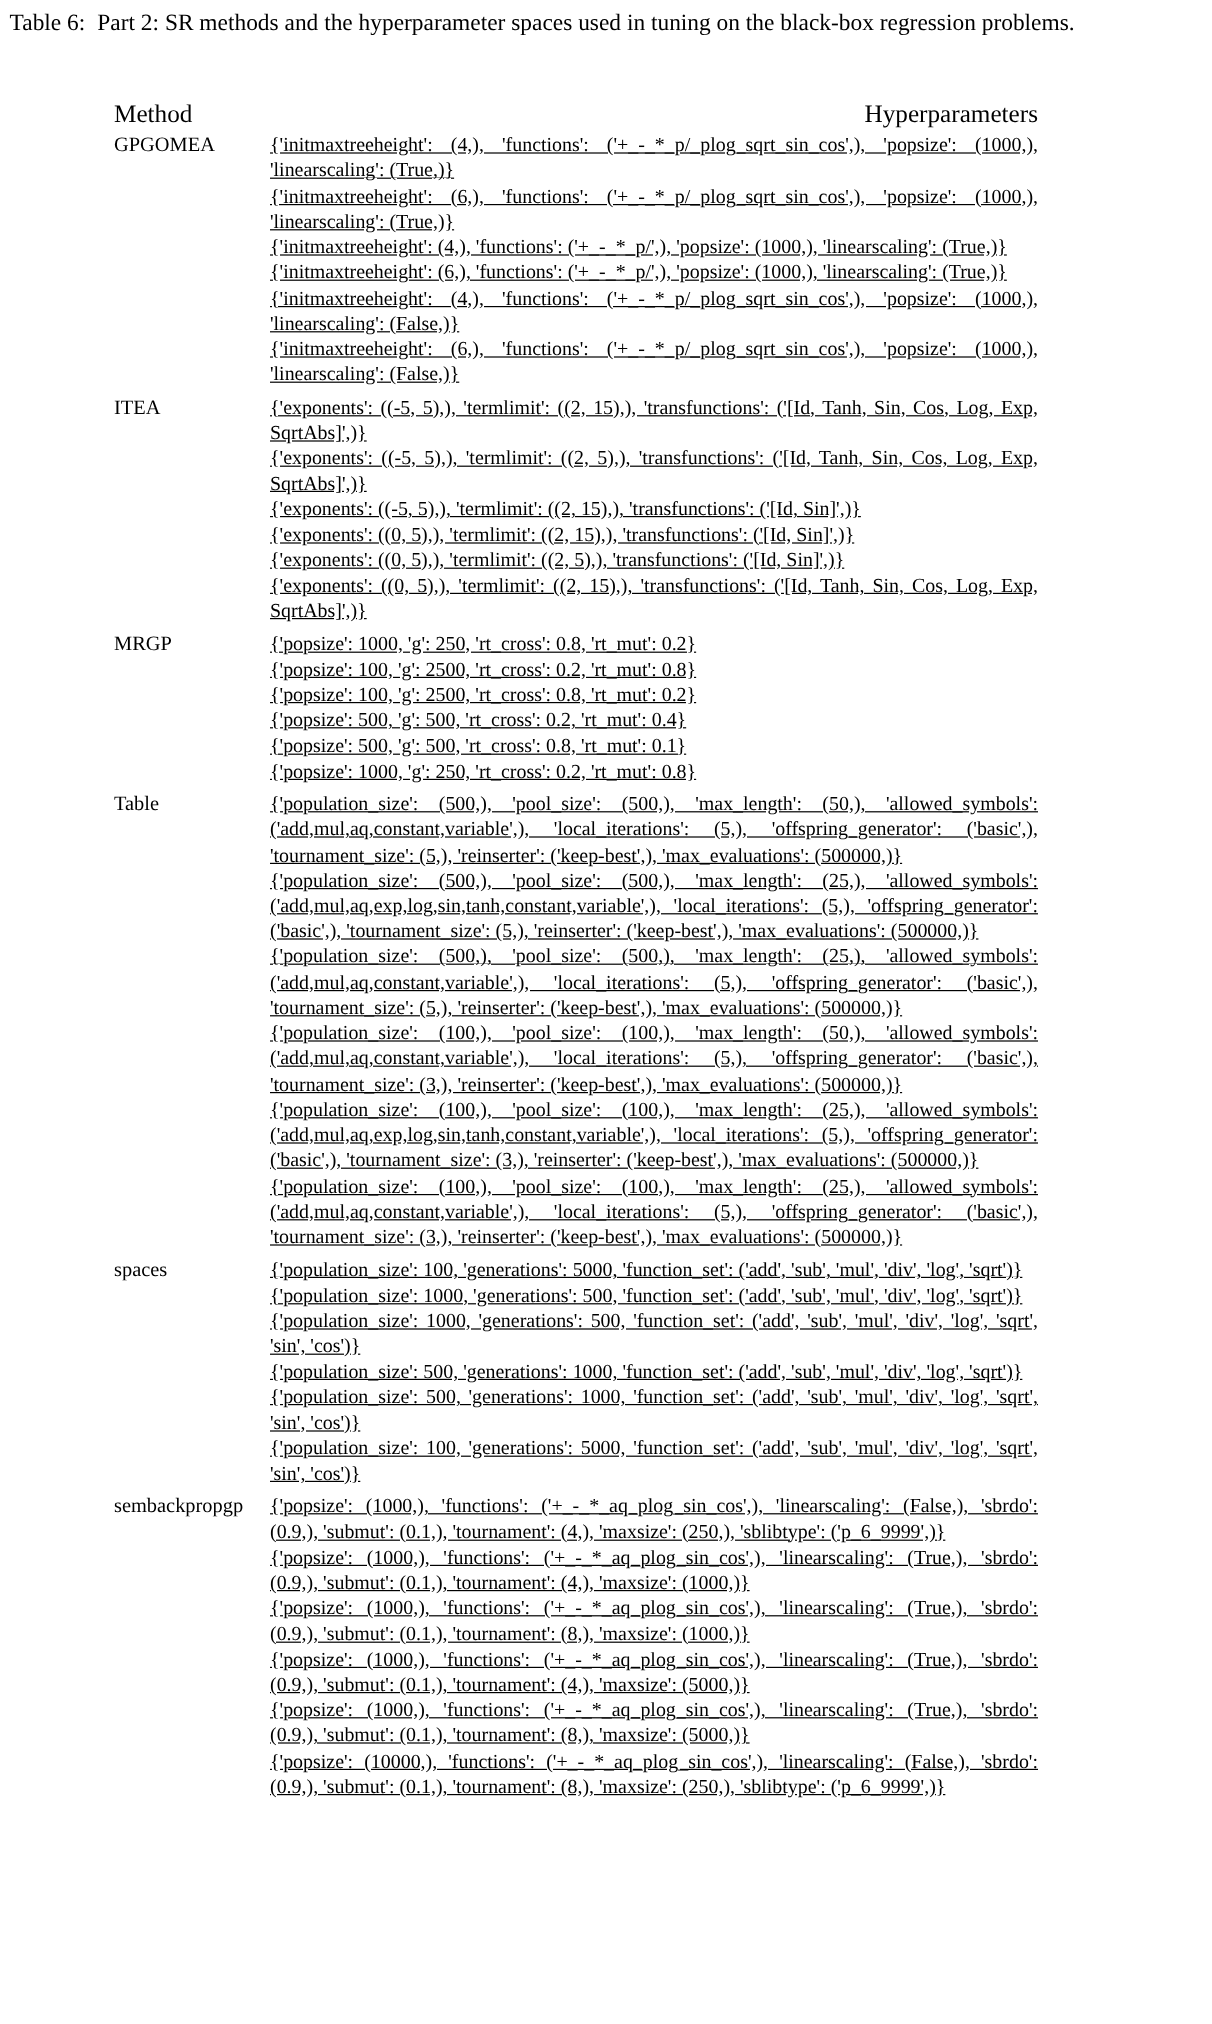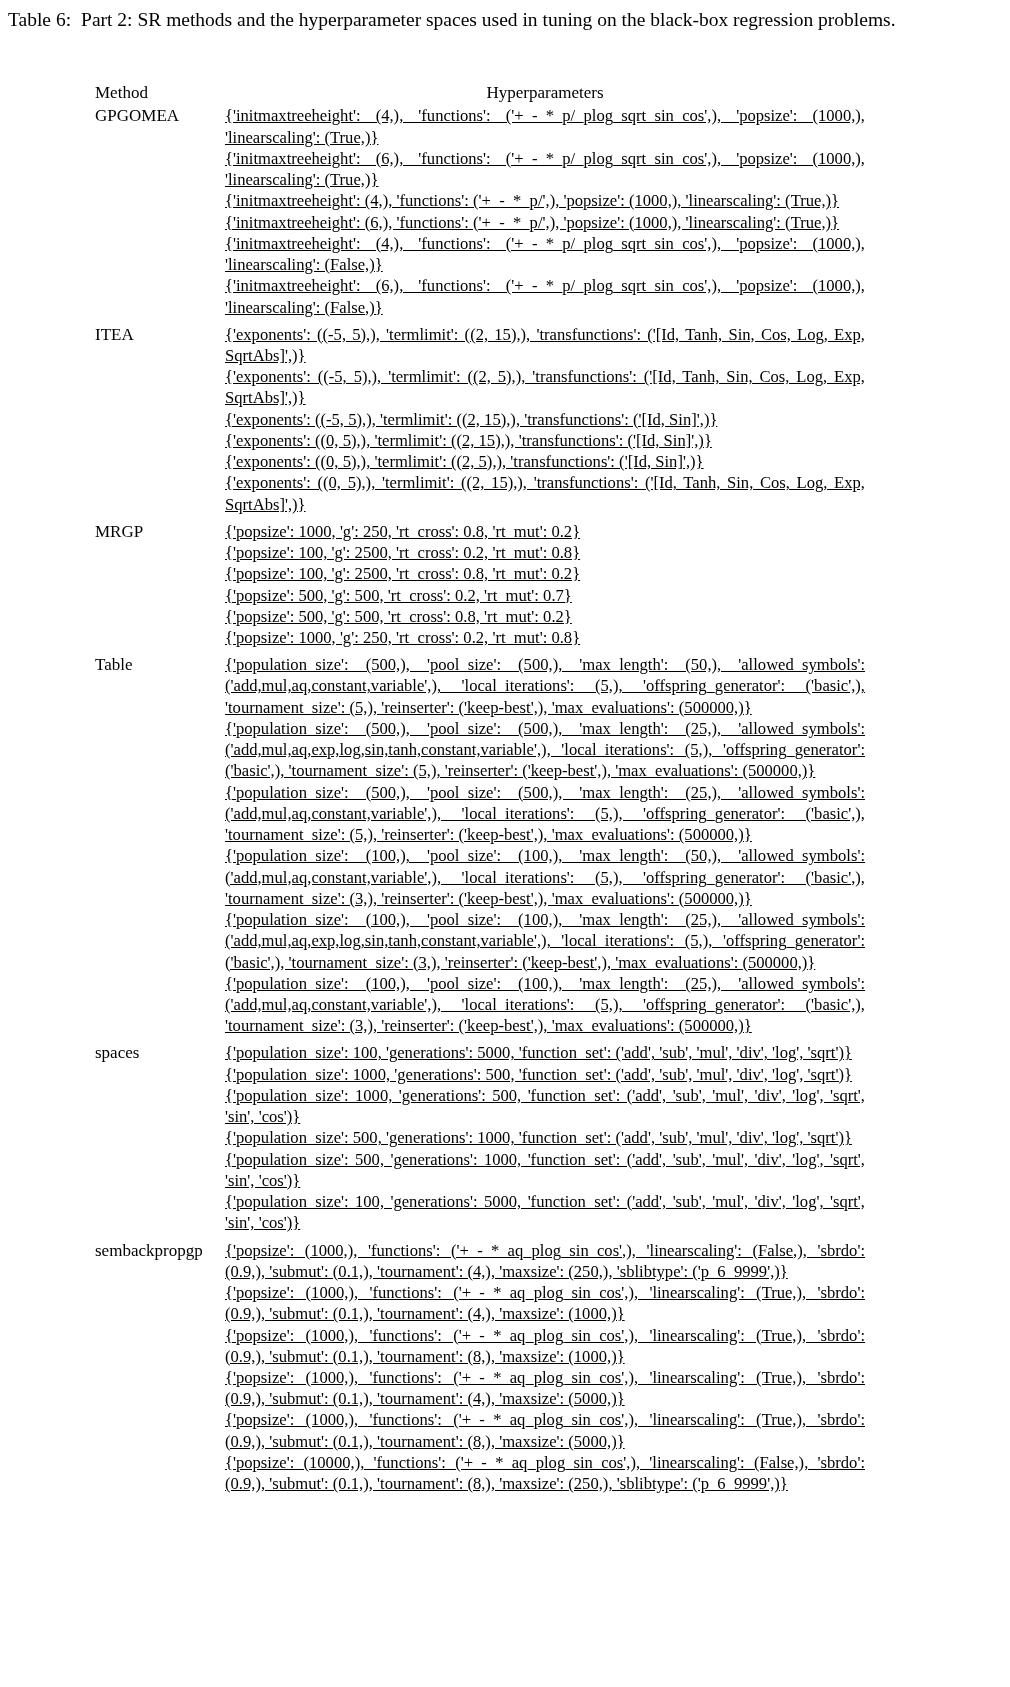--- a/index.html
+++ b/index.html
@@ -74,21 +74,21 @@
     height: 3px;
     font-size: 0;
     line-height: 0;
   }
   .spacer-xs td { height: 4px; font-size: 0; line-height: 0; }
 
   .col-method { width: 130px; }
   .col-hyper  { width: 640px; }
 
   .hdr-cell {
-    font-size: 17px;
+    font-size: 21px;
     padding: 9px 0 9px 8px;
     line-height: 1.2;
     margin-top: 17px;
   }
   .method-cell {
     font-size: 17px;
     padding: 8px 0 4px 8px;
     line-height: 1.28;
     white-space: nowrap;
   }
@@ -121,21 +121,21 @@
       <colgroup>
         <col class="col-method">
         <col class="col-hyper">
       </colgroup>
       <tbody id="tbody">
           <tr class="rule-top">
             <td colspan="2"></td>
           </tr>
           <tr>
             <th class="hdr-cell" style="text-align: left; font-weight: normal;">Method</th>
-            <th class="hdr-cell" style="text-align: center; font-weight: normal;">Hyperparameters</th>
+            <th class="hdr-cell" style="text-align: right; font-weight: normal;">Hyperparameters</th>
           </tr>
           <tr class="rule-dbl">
             <td colspan="2"></td>
           </tr>
           <tr>
             <td class="method-cell">GPGOMEA</td>
             <td class="hyper-cell">
               <div class="hp last-j">{'initmaxtreeheight': (4,), 'functions': ('+_-_*_p/_plog_sqrt_sin_cos',), 'popsize': (1000,), 'linearscaling': (True,)}</div>
               <div class="hp last-j">{'initmaxtreeheight': (6,), 'functions': ('+_-_*_p/_plog_sqrt_sin_cos',), 'popsize': (1000,), 'linearscaling': (True,)}</div>
               <div class="hp last-j">{'initmaxtreeheight': (4,), 'functions': ('+_-_*_p/',), 'popsize': (1000,), 'linearscaling': (True,)}</div>
@@ -166,22 +166,22 @@
           </tr>
           <tr class="rule-mid">
             <td colspan="2"></td>
           </tr>
           <tr>
             <td class="method-cell">MRGP</td>
             <td class="hyper-cell">
               <div class="hp last-j">{'popsize': 1000, 'g': 250, 'rt_cross': 0.8, 'rt_mut': 0.2}</div>
               <div class="hp last-j">{'popsize': 100, 'g': 2500, 'rt_cross': 0.2, 'rt_mut': 0.8}</div>
               <div class="hp last-j">{'popsize': 100, 'g': 2500, 'rt_cross': 0.8, 'rt_mut': 0.2}</div>
-              <div class="hp last-j">{'popsize': 500, 'g': 500, 'rt_cross': 0.2, 'rt_mut': 0.7}</div>
-              <div class="hp last-j">{'popsize': 500, 'g': 500, 'rt_cross': 0.8, 'rt_mut': 0.2}</div>
+              <div class="hp last-j">{'popsize': 500, 'g': 500, 'rt_cross': 0.2, 'rt_mut': 0.4}</div>
+              <div class="hp last-j">{'popsize': 500, 'g': 500, 'rt_cross': 0.8, 'rt_mut': 0.1}</div>
               <div class="hp last-j">{'popsize': 1000, 'g': 250, 'rt_cross': 0.2, 'rt_mut': 0.8}</div>
             </td>
           </tr>
           <tr class="spacer-xs">
             <td colspan="2"></td>
           </tr>
           <tr class="rule-mid">
             <td colspan="2"></td>
           </tr>
           <tr>

